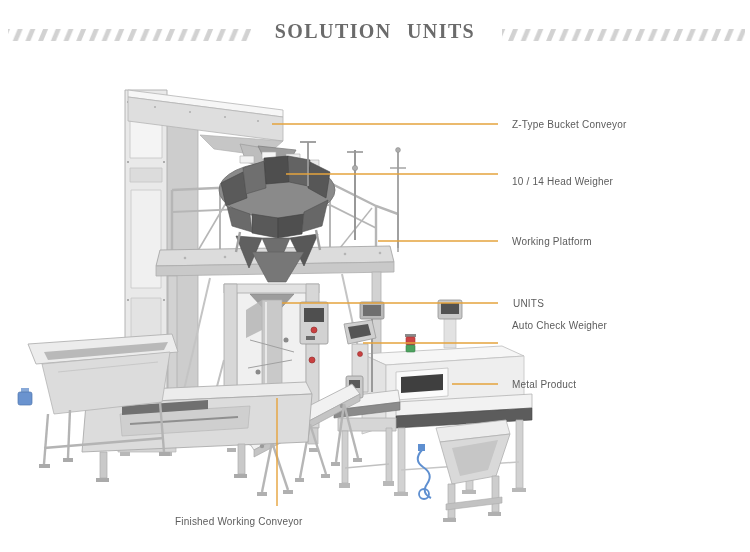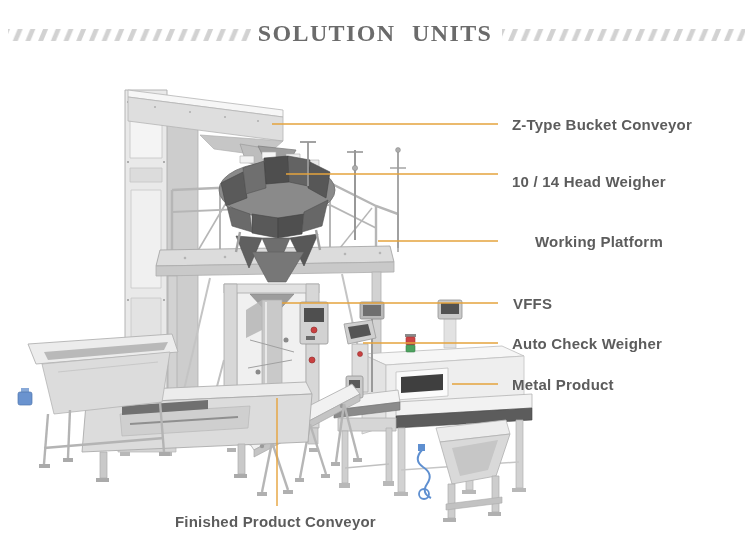--- a/index.html
+++ b/index.html
@@ -2,31 +2,31 @@
 <html><head>
 <meta charset="utf-8">
 <style>
   html,body{margin:0;padding:0;background:#ffffff;}
   body{width:750px;height:552px;font-family:"Liberation Sans",sans-serif;}
   .stage{position:relative;width:750px;height:552px;overflow:hidden;background:#fff;}
   svg.scene{position:absolute;left:0;top:0;}
   .title{
     position:absolute;top:20px;left:0;right:0;text-align:center;
     font-family:"Liberation Serif","DejaVu Serif",serif;font-weight:bold;
-    font-size:24px;letter-spacing:1.4px;word-spacing:9px;color:#6B6B6B;
+    font-size:20px;letter-spacing:1.4px;word-spacing:9px;color:#6B6B6B;
   }
   .lbl{
-    position:absolute;font-size:15px;color:#5C5C5C;white-space:nowrap;
-    transform:translateY(-50%);letter-spacing:.2px;font-weight:bold;
+    position:absolute;font-size:10px;color:#5C5C5C;white-space:nowrap;
+    transform:translateY(-50%);letter-spacing:.2px;
   }
   .lbl-ztype{left:512px;top:124px;}
   .lbl-headweigher{left:512px;top:181px;}
-  .lbl-platform{left:512px;top:241px;margin-left:23px;}
+  .lbl-platform{left:512px;top:241px;}
   .lbl-vffs{left:513px;top:303px;}
-  .lbl-checkweigher{left:512px;top:343px;}
+  .lbl-checkweigher{left:512px;top:325px;}
   .lbl-metaldetector{left:512px;top:384px;}
   .lbl-finished{left:175px;top:521px;}
 </style>
 </head>
 <body>
 
 <div class="stage">
 
   <svg class="scene" width="750" height="552" viewBox="0 0 750 552">
     <defs>
@@ -285,17 +285,17 @@
       <line x1="452" y1="384" x2="498" y2="384"></line>
       <line x1="277" y1="398" x2="277" y2="506"></line>
     </g>
   </svg>
 
   <div class="title">SOLUTION UNITS</div>
 
   <div class="lbl lbl-ztype">Z-Type Bucket Conveyor</div>
   <div class="lbl lbl-headweigher">10 / 14 Head Weigher</div>
   <div class="lbl lbl-platform">Working Platform</div>
-  <div class="lbl lbl-vffs">VFFS</div>
+  <div class="lbl lbl-vffs">UNITS</div>
   <div class="lbl lbl-checkweigher">Auto Check Weigher</div>
   <div class="lbl lbl-metaldetector">Metal Product</div>
-  <div class="lbl lbl-finished">Finished Product Conveyor</div>
+  <div class="lbl lbl-finished">Finished Working Conveyor</div>
 </div>
 
 </body></html>

